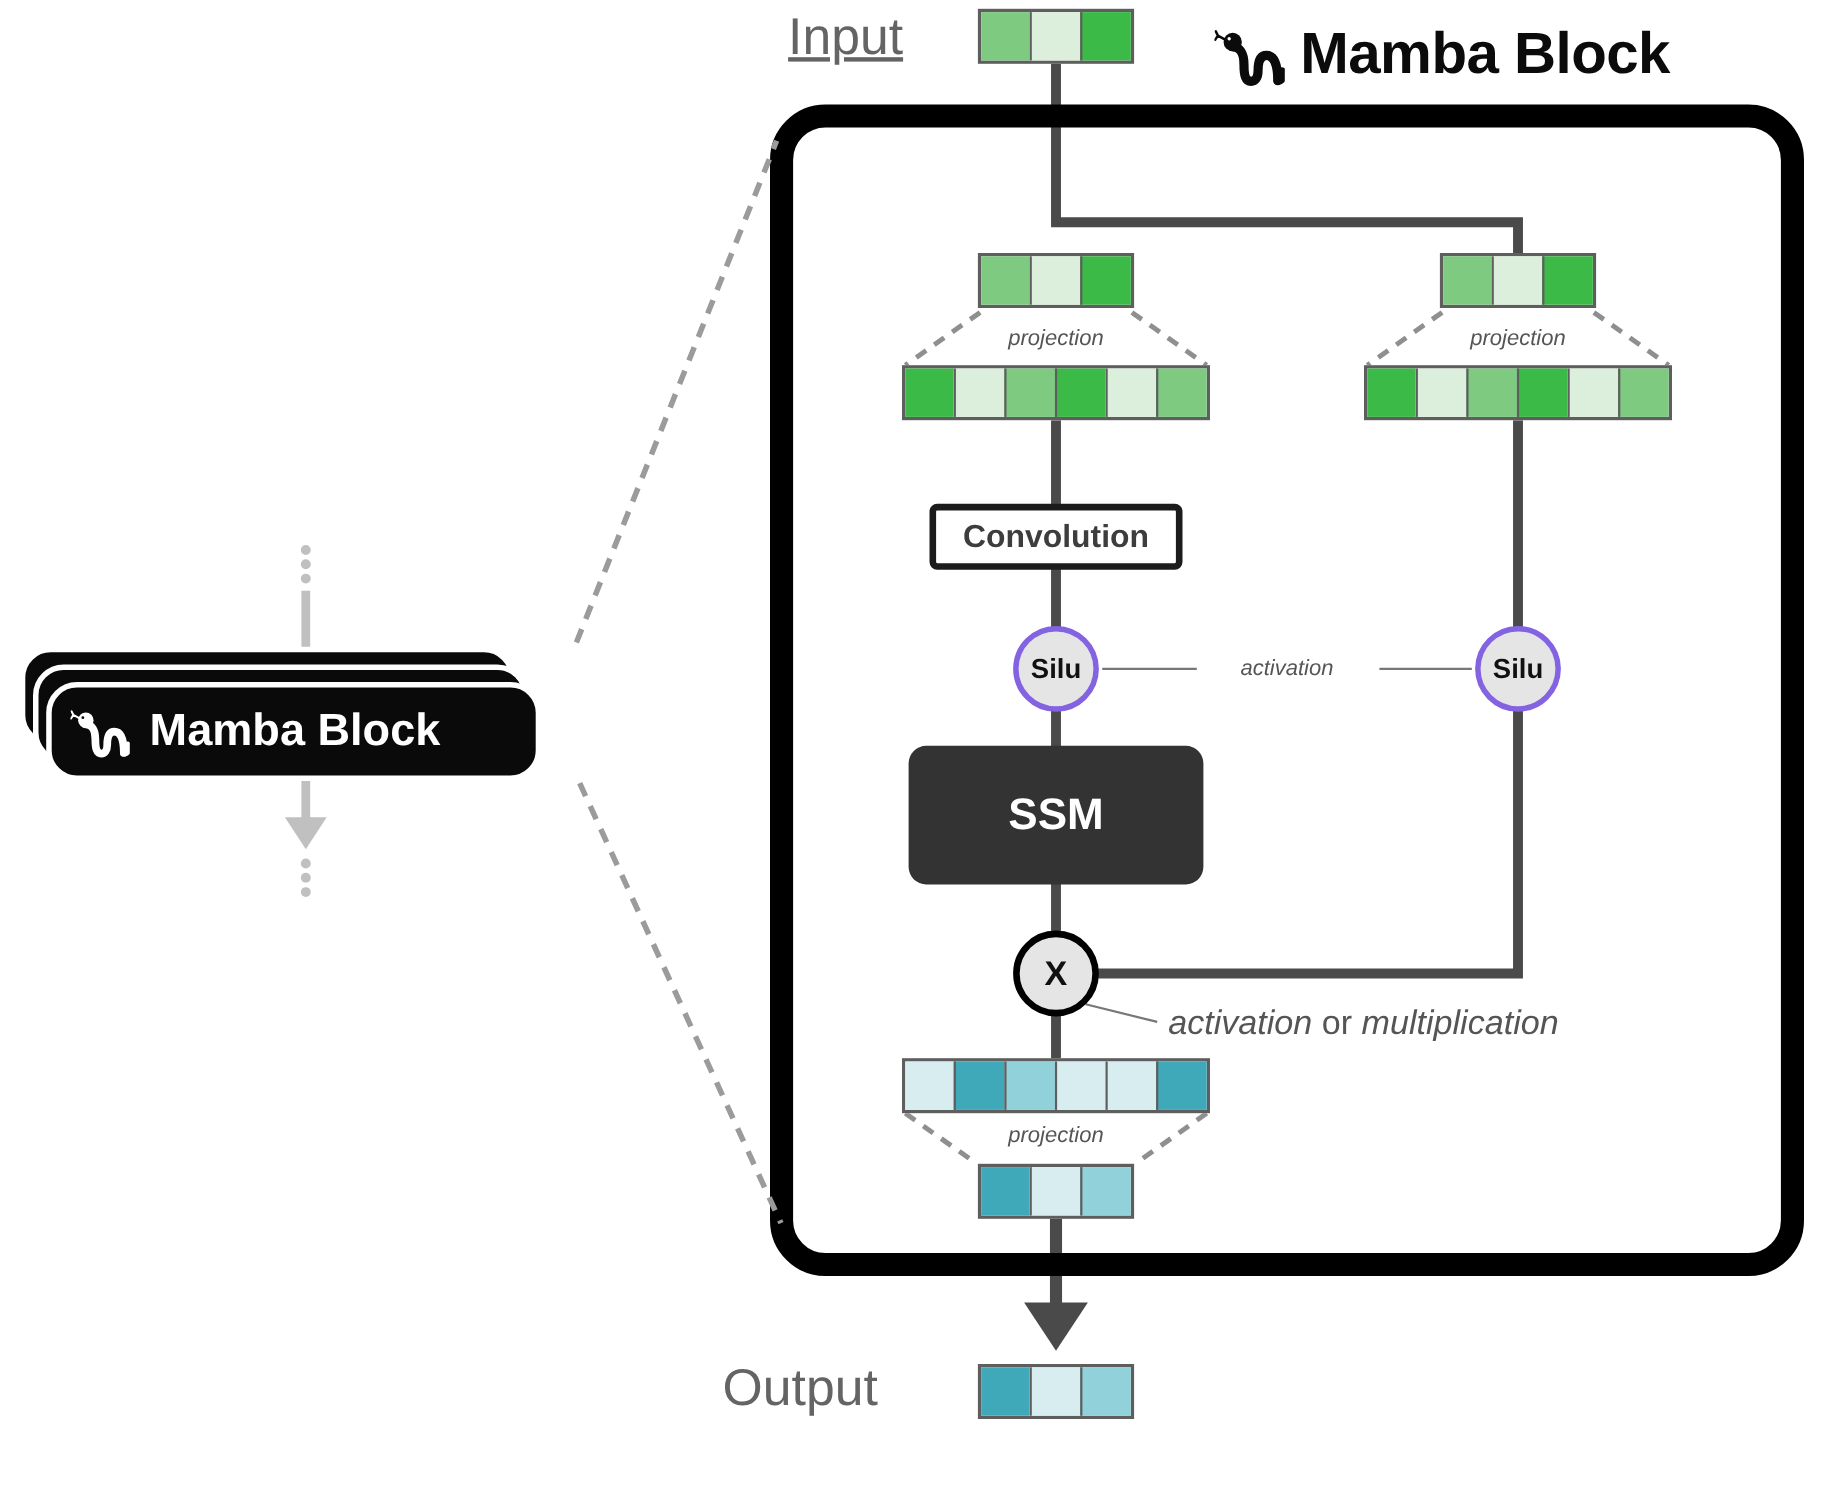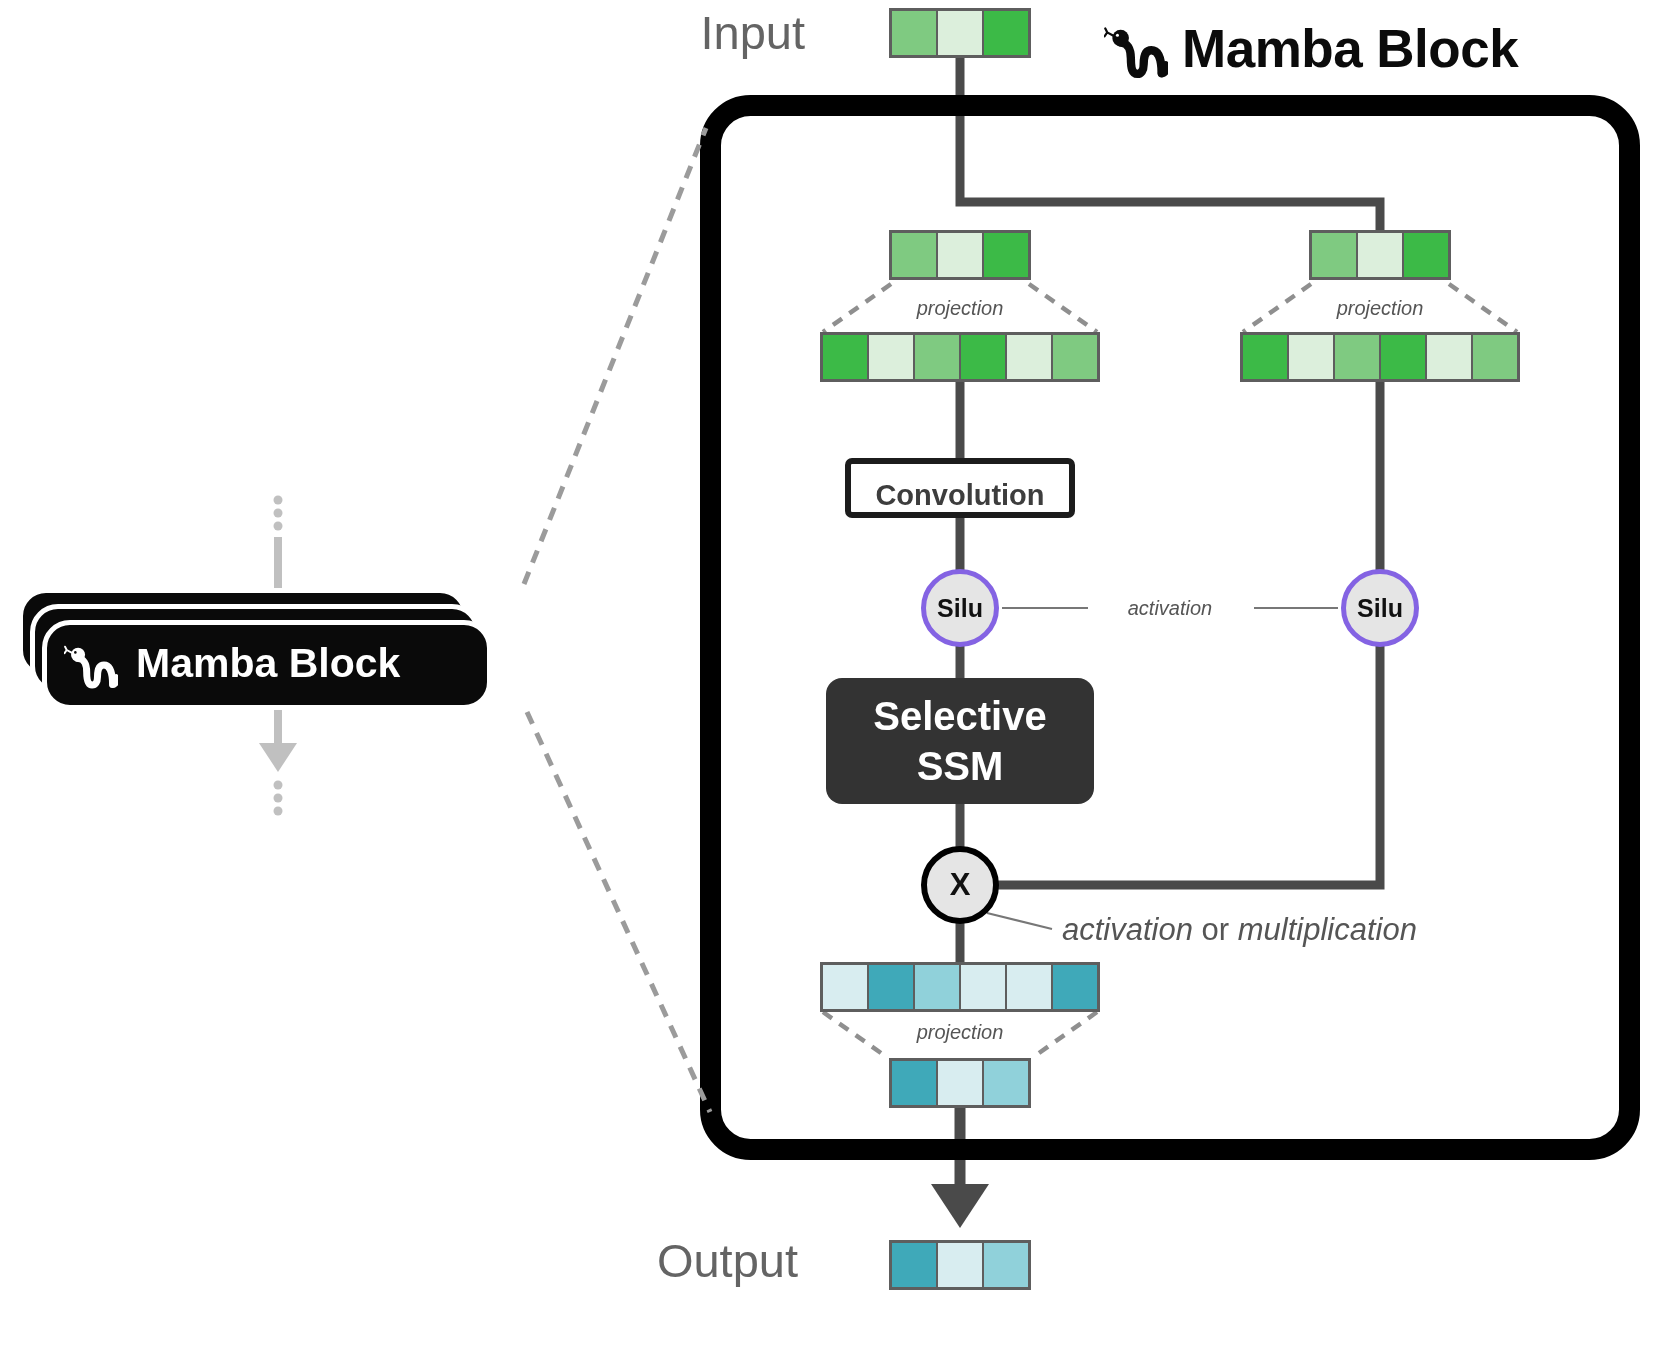--- a/index.html
+++ b/index.html
@@ -19,21 +19,21 @@
   
   .note{font-style:italic;font-size:20px;color:#555;text-align:center;line-height:44px;}
   .mult-note{font-size:31px;color:#555;line-height:44px;white-space:nowrap;}
   .mult-note .it{font-style:italic;}
 
   
   .big-title{font-size:53px;font-weight:bold;color:#0b0b0b;line-height:66px;letter-spacing:-0.5px;}
 
   
   .conv-box{width:230px;height:60px;box-sizing:border-box;border:6px solid #1c1c1c;border-radius:7px;
-            background:#fff;display:flex;align-items:flex-end;justify-content:center;
+            background:#fff;display:flex;align-items:center;justify-content:center;
             font-size:29px;font-weight:bold;color:#3d3d3d;}
   .ssm-box{width:268px;height:126px;background:#333333;border-radius:16px;color:#fff;
            font-size:40px;font-weight:bold;text-align:center;line-height:50px;
            display:flex;flex-direction:column;justify-content:center;}
   .circle{width:78px;height:78px;box-sizing:border-box;border-radius:50%;background:#e5e5e5;
           display:flex;align-items:center;justify-content:center;font-weight:bold;color:#111;}
   .silu{border:5px solid var(--accent_purple);font-size:25px;}
   .mult{border:6px solid #000;font-size:31px;}
 
   
@@ -91,21 +91,21 @@
         <circle cx="278" cy="526" r="4.5"></circle>
       <rect x="274" y="537" width="8" height="63"></rect>
       <rect x="274" y="710" width="8" height="36"></rect>
       <polygon points="259,743 297,743 278,772"></polygon>
       <circle cx="278" cy="785" r="4.5"></circle>
         <circle cx="278" cy="798" r="4.5"></circle>
         <circle cx="278" cy="811" r="4.5"></circle>
     </g>
   </svg>
 
-  <div class="abs io-label" style="left:500px;top:6px;width:305px;">Input</div>
+  <div class="abs io-label" style="left:516px;top:6px;width:305px;text-decoration:underline;">Input</div>
   <div class="abs vector" style="left:889px;top:8px;">
       <div class="cell" style="background: rgb(127, 202, 129);"></div>
       <div class="cell" style="background: rgb(220, 239, 220);"></div>
       <div class="cell" style="background: rgb(60, 186, 71);"></div>
     </div>
 
   <svg class="abs" style="left:1104px;top:17px;" width="64" height="64" viewBox="0 0 100 96">
     <g stroke="#0b0b0b" fill="none" stroke-linecap="round" stroke-linejoin="round">
       <path d="M90 86 C96 86 99 79 96 73" stroke-width="12"></path>
       <path d="M90 86 C90 62 84 50 74 50 C64 50 62 60 62 72 C62 82 58 87 52 87 C44 87 42 78 42 63 C42 47 36 38 26 38" stroke-width="13"></path>
@@ -153,21 +153,20 @@
 
   <div class="abs circle silu" style="left:921px;top:569px;">
     <span>Silu</span>
   </div>
   <div class="abs circle silu" style="left:1341px;top:569px;">
     <span>Silu</span>
   </div>
   <div class="abs note" style="left:1045px;top:586px;width:250px;">activation</div>
 
   <div class="abs ssm-box" style="left:826px;top:678px;">
-    <div>Selective</div>
     <div>SSM</div>
   </div>
 
   <div class="abs circle mult" style="left:921px;top:846px;">
     <span>X</span>
   </div>
   <div class="abs mult-note" style="left:1062px;top:908px;">
     <span class="it">activation</span><span> or </span><span class="it">multiplication</span>
   </div>
 

